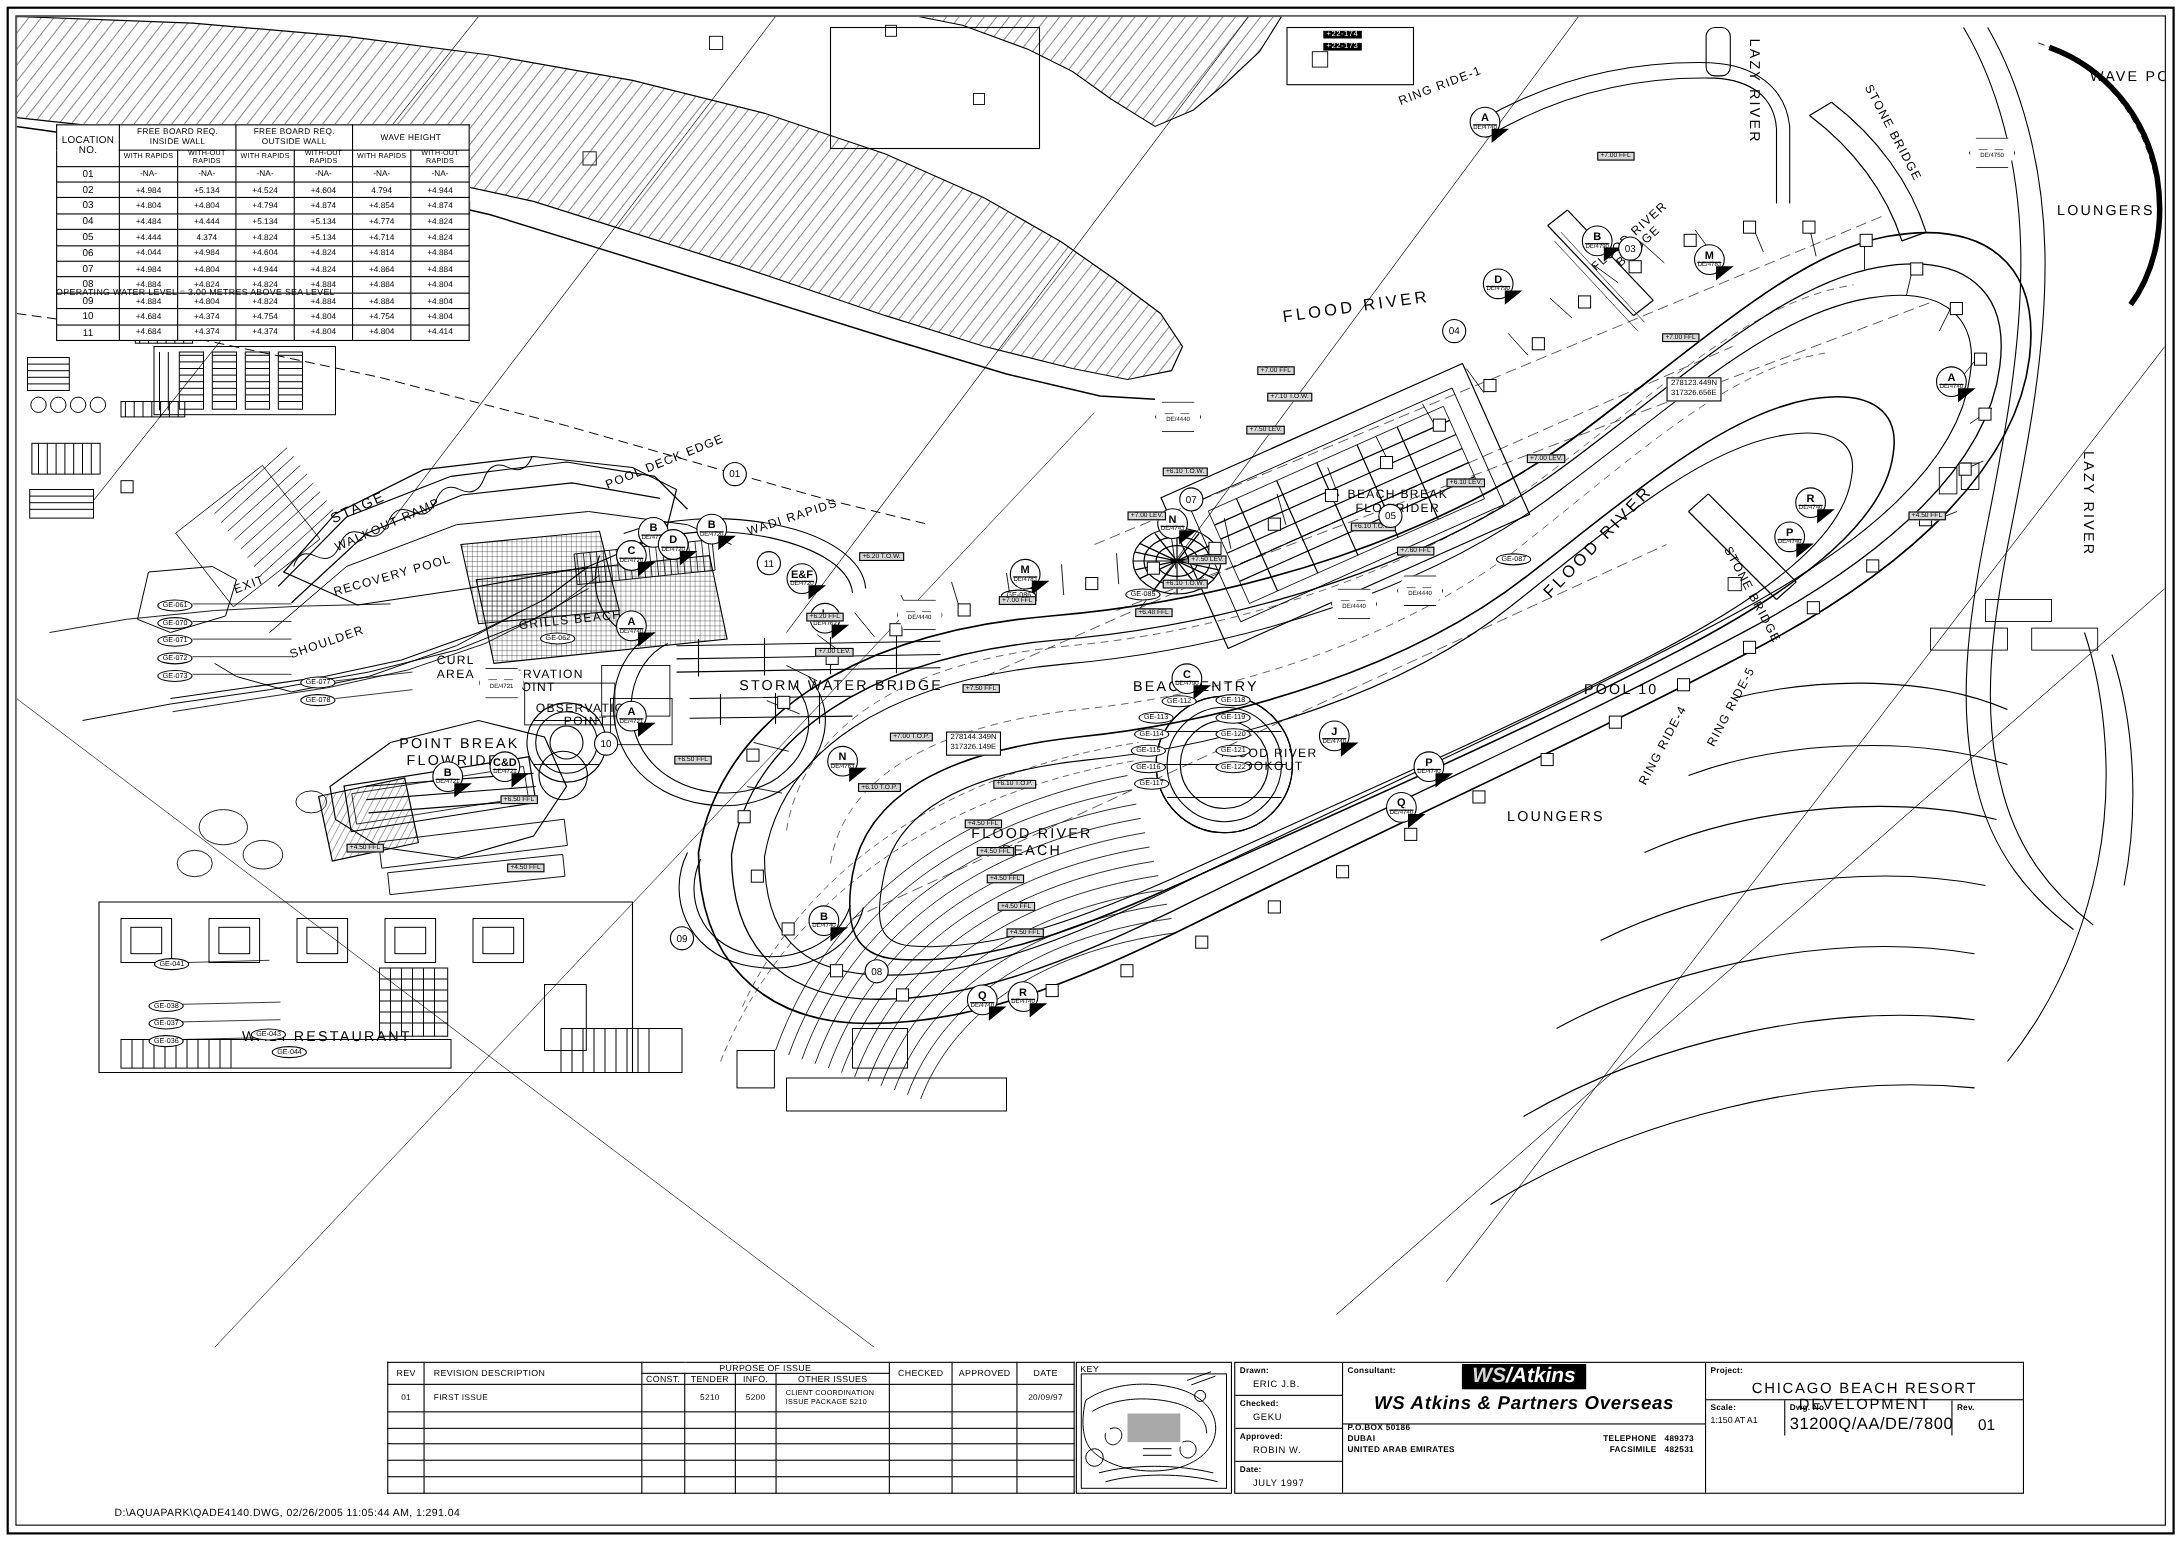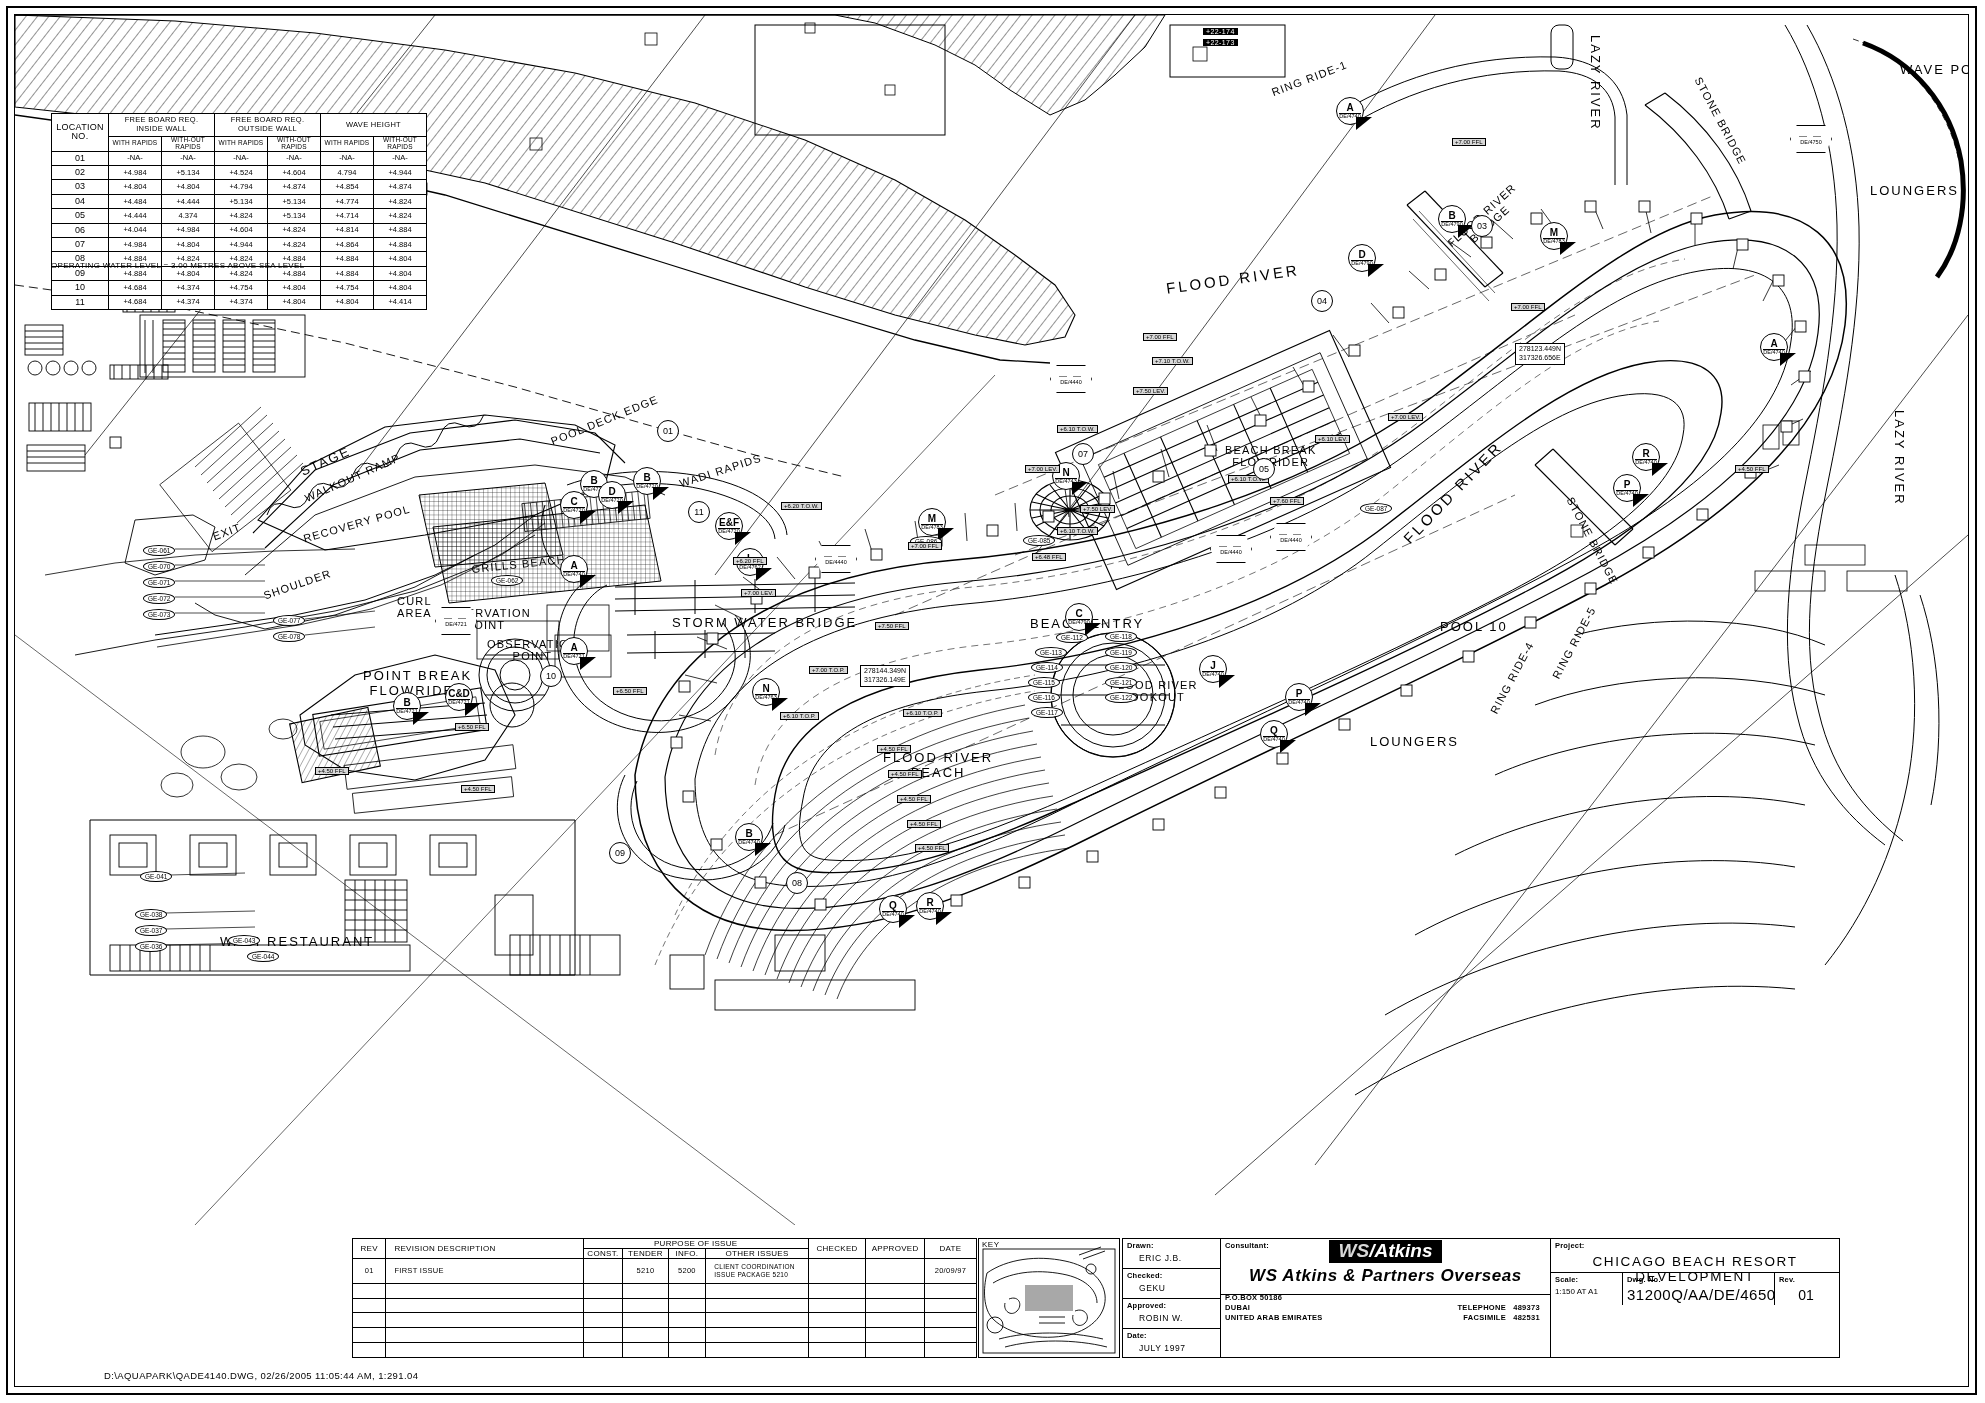--- a/index.html
+++ b/index.html
@@ -1174,21 +1174,21 @@
         <div class="tb-project">CHICAGO BEACH RESORT DEVELOPMENT</div>
       </div>
       <div class="tb-cell" style="height:32px;padding:0;">
         <div id="tb-meta">
           <div style="width:72px;">
             <span class="tb-k">Scale:</span>
             <span style="font-size:8px;display:block;margin-top:3px;">1:150  AT  A1</span>
           </div>
           <div style="width:152px;">
             <span class="tb-k">Dwg. No.</span>
-            <div class="dwgno">31200Q/AA/DE/4650</div>
+            <div class="dwgno">31200Q/AA/DE/7800</div>
           </div>
           <div style="width:62px;">
             <span class="tb-k">Rev.</span>
             <div class="revno">01</div>
           </div>
         </div>
       </div>
     </div>
   </div>
 

